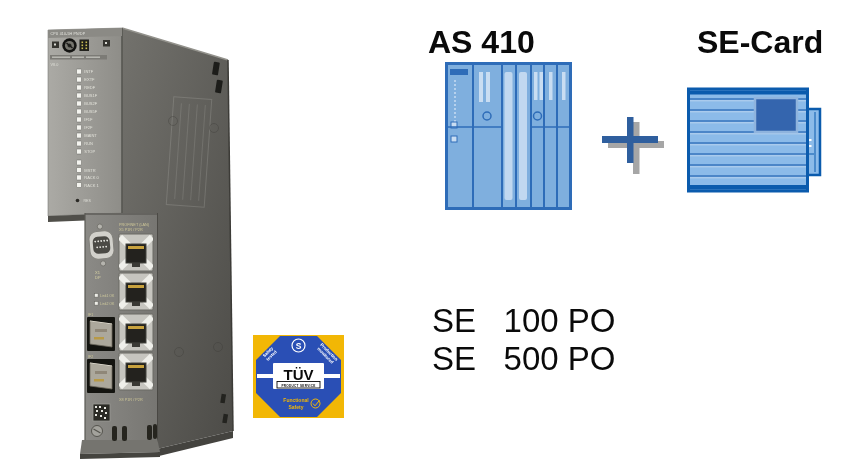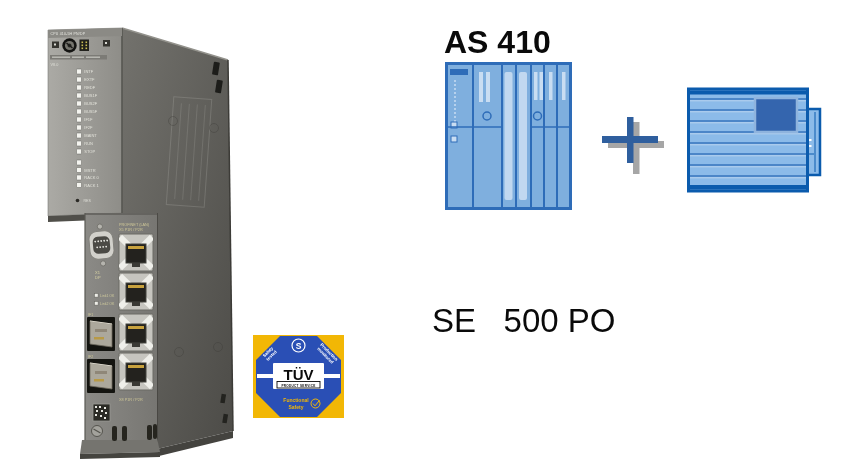--- a/index.html
+++ b/index.html
@@ -1,20 +1,20 @@
 <!DOCTYPE html>
 <html style="--rack_fill: #7FAFDE; --rack_border: #2E6CB8; --rack_stripe: #C9DDF2; --card_fill: #8CBBE9; --card_border: #0B5BAD; --card_stripe: #4C86C8; --card_square: #3465AE; --card_square_border: #8FB4DE; --plus_blue: #2F5F9E; --plus_shadow: #A6A6A6; --badge_yellow: #F2B705; --badge_blue: #2A4FB5; --heading_text: #0A0A0A;"><head>
 <meta charset="utf-8">
 <style>
   html,body{margin:0;padding:0;background:#fff;}
   .stage{position:relative;width:842px;height:472px;background:#fff;overflow:hidden;
          font-family:"Liberation Sans",sans-serif;color:#0a0a0a;}
   .abs{position:absolute;}
   .title{position:absolute;font-weight:700;font-size:32px;line-height:1;color:var(--heading_text);white-space:pre;}
-  #as410Title{left:444px;top:26px;}
+  #as410Title{left:428px;top:26px;}
   #secardTitle{left:697px;top:26px;}
   .se-list{position:absolute;left:432px;top:225px;font-size:33px;line-height:38.4px;white-space:pre;color:var(--heading_text);}
   .se-list .b{font-weight:700;}
   svg text{font-family:"Liberation Sans",sans-serif;}
 </style>
 </head>
 <body>
 
 <div class="stage">
 
@@ -287,20 +287,21 @@
       <text x="43" y="67">Functional</text>
       <text x="43" y="73.5">Safety</text>
     </g>
     <g stroke="var(--badge_yellow)" fill="none" stroke-width="1">
       <circle cx="62.5" cy="68.5" r="4.5"></circle>
       <path d="M60,68.5 l2,2.3 l4.5,-5.5"></path>
     </g>
   </svg>
 
   <div class="title" id="as410Title">AS 410</div>
+  <div class="title" id="secardTitle">SE-Card</div>
 
   <svg class="abs" style="left:445px;top:62px" width="127" height="148" viewBox="0 0 127 148">
     <rect x="1.5" y="1.5" width="124" height="145" fill="var(--rack_fill)" stroke="var(--rack_border)" stroke-width="3"></rect>
     <g stroke="var(--rack_border)" stroke-width="2">
       <line x1="28" y1="2" x2="28" y2="146"></line>
         <line x1="57" y1="2" x2="57" y2="146"></line>
       <line x1="71" y1="2" x2="71" y2="146"></line>
         <line x1="86" y1="2" x2="86" y2="146"></line>
       <line x1="99" y1="2" x2="99" y2="146"></line>
         <line x1="112" y1="2" x2="112" y2="146"></line>
@@ -362,16 +363,16 @@
         <line x1="3" x2="119" y1="70.8" y2="70.8" stroke="#B7D2EE" stroke-width="1"></line>
         <line x1="3" x2="119" y1="80" y2="80" stroke="var(--card_stripe)" stroke-width="2"></line>
         <line x1="3" x2="119" y1="81.8" y2="81.8" stroke="#B7D2EE" stroke-width="1"></line>
         <line x1="3" x2="119" y1="91" y2="91" stroke="var(--card_stripe)" stroke-width="2"></line>
         <line x1="3" x2="119" y1="92.8" y2="92.8" stroke="#B7D2EE" stroke-width="1"></line>
       </g>
     <rect x="68" y="13" width="42" height="34" fill="var(--card_square)" stroke="var(--card_square_border)" stroke-width="2.5"></rect>
   </svg>
 
   <div class="se-list">
-    <div id="seItems"><div>SE   500 PO</div></div>
+    <div id="seItems"><div>SE   100 PO</div><div>SE   500 PO</div></div>
   </div>
 
 </div>
 
 </body></html>

